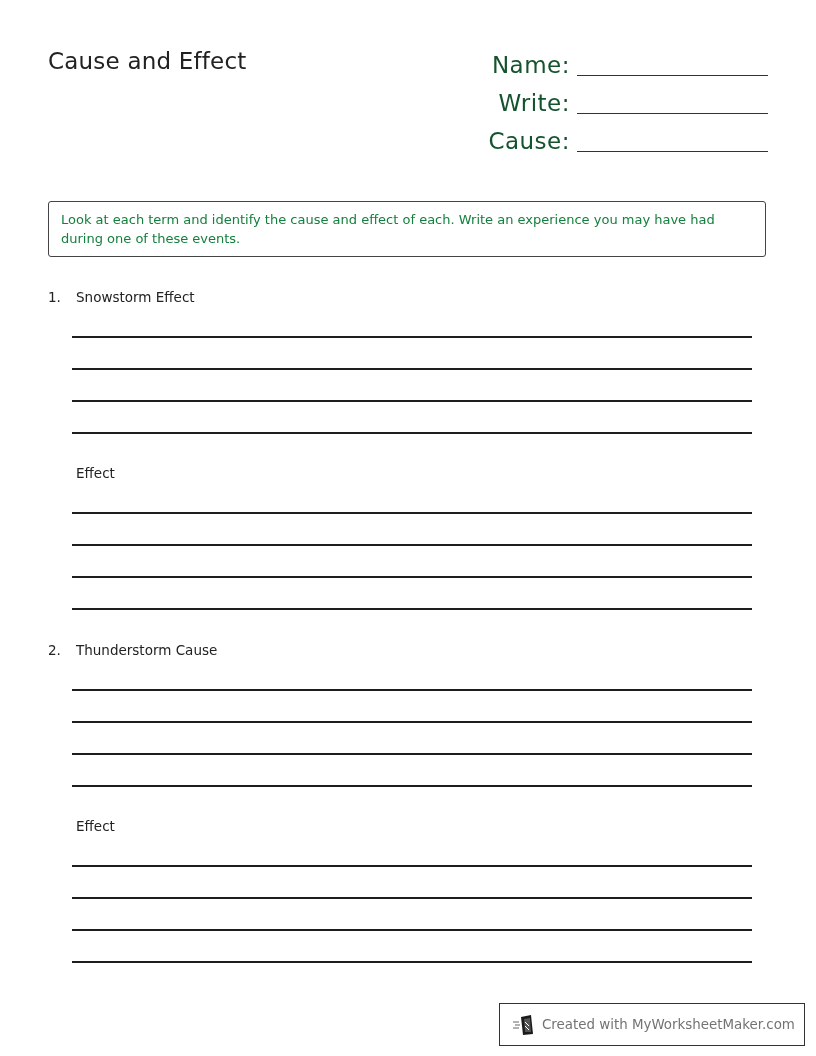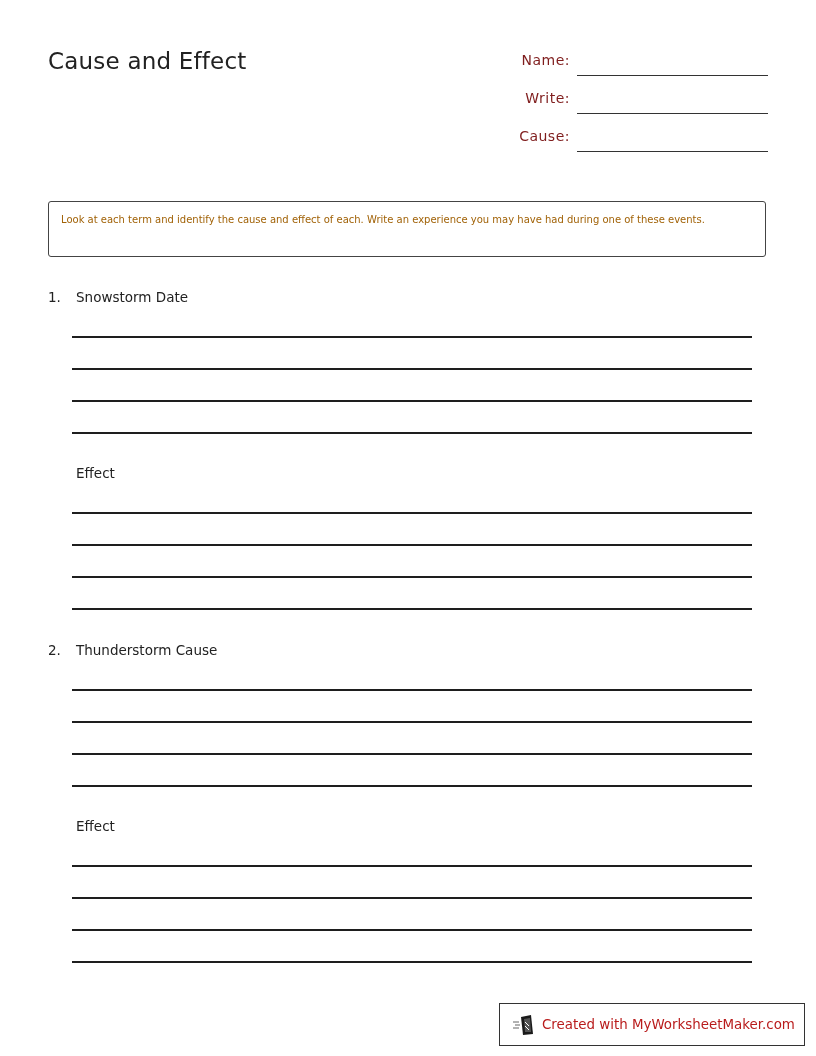--- a/index.html
+++ b/index.html
@@ -1,51 +1,51 @@
 <!DOCTYPE html>
 <html><head>
 <meta charset="utf-8">
 <style>
   html, body { margin: 0; padding: 0; background: #ffffff; }
   body { width: 816px; height: 1056px; position: relative; overflow: hidden;
          font-family: "DejaVu Sans", sans-serif; color: #222; }
   .abs { position: absolute; }
   .title { left: 48px; top: 48px; font-size: 23px; font-weight: normal; margin: 0;
            color: #222; letter-spacing: 0.2px; }
-  .field-label { width: 120px; text-align: right; font-size: 14px; color: #7f1d1d; letter-spacing: 0.5px; }
+  .field-label { width: 120px; text-align: right; font-size: 23px; color: #14532d; letter-spacing: 0.5px; }
   .field-line { left: 577px; width: 191px; height: 0; border-bottom: 1.5px solid #333; }
   .instructions { left: 48px; top: 201px; width: 718px; height: 56px; box-sizing: border-box;
                   border: 1.5px solid #444; border-radius: 3px; padding: 8px 12px;
-                  font-size: 10px; line-height: 19px; color: #a16207; }
+                  font-size: 13px; line-height: 19px; color: #15803d; }
   .q-num { left: 48px; font-size: 13.5px; color: #222; }
   .q-label { left: 76px; font-size: 13.5px; color: #222; }
   .wline { left: 72px; width: 680px; height: 0; border-top: 2.2px solid #1e1e1e; }
   .footer { left: 499px; top: 1003px; width: 306px; height: 43px; box-sizing: border-box;
             border: 1.2px solid #333; display: flex; align-items: center; padding-left: 12px; }
-  .footer-text { font-size: 13.4px; color: #b91c1c; margin-left: 6px; }
+  .footer-text { font-size: 13.4px; color: #737373; margin-left: 6px; }
   .logo { width: 24px; height: 22px; }
 </style>
 </head>
 <body>
 
 <h1 class="abs title">Cause and Effect</h1>
 
 <div class="abs field-label" style="left:450px; top:52px;">Name:</div>
 <div class="abs field-line" style="top:75px;"></div>
 
 <div class="abs field-label" style="left:450px; top:90px;">Write:</div>
 <div class="abs field-line" style="top:113px;"></div>
 
 <div class="abs field-label" style="left:450px; top:128px;">Cause:</div>
 <div class="abs field-line" style="top:151px;"></div>
 
 <div class="abs instructions">Look at each term and identify the cause and effect of each. Write an experience you may have had during one of these events.</div>
 
 <div class="abs q-num" style="top:289px;">1.</div>
-<div class="abs q-label" style="top:289px;">Snowstorm Date</div>
+<div class="abs q-label" style="top:289px;">Snowstorm Effect</div>
 <div class="abs wline" style="top:336px;"></div>
 <div class="abs wline" style="top:368px;"></div>
 <div class="abs wline" style="top:400px;"></div>
 <div class="abs wline" style="top:432px;"></div>
 
 <div class="abs q-label" style="top:465px;">Effect</div>
 <div class="abs wline" style="top:512px;"></div>
 <div class="abs wline" style="top:544px;"></div>
 <div class="abs wline" style="top:576px;"></div>
 <div class="abs wline" style="top:608px;"></div>

